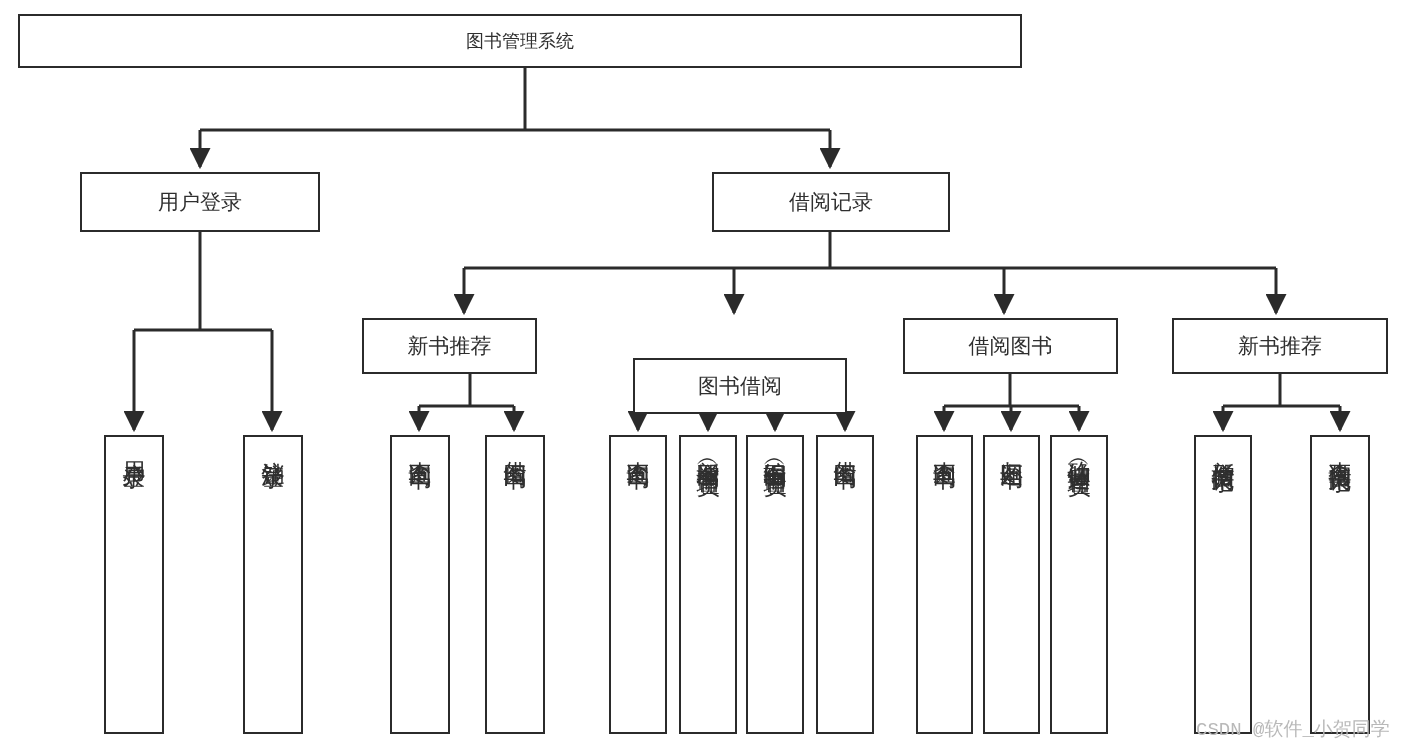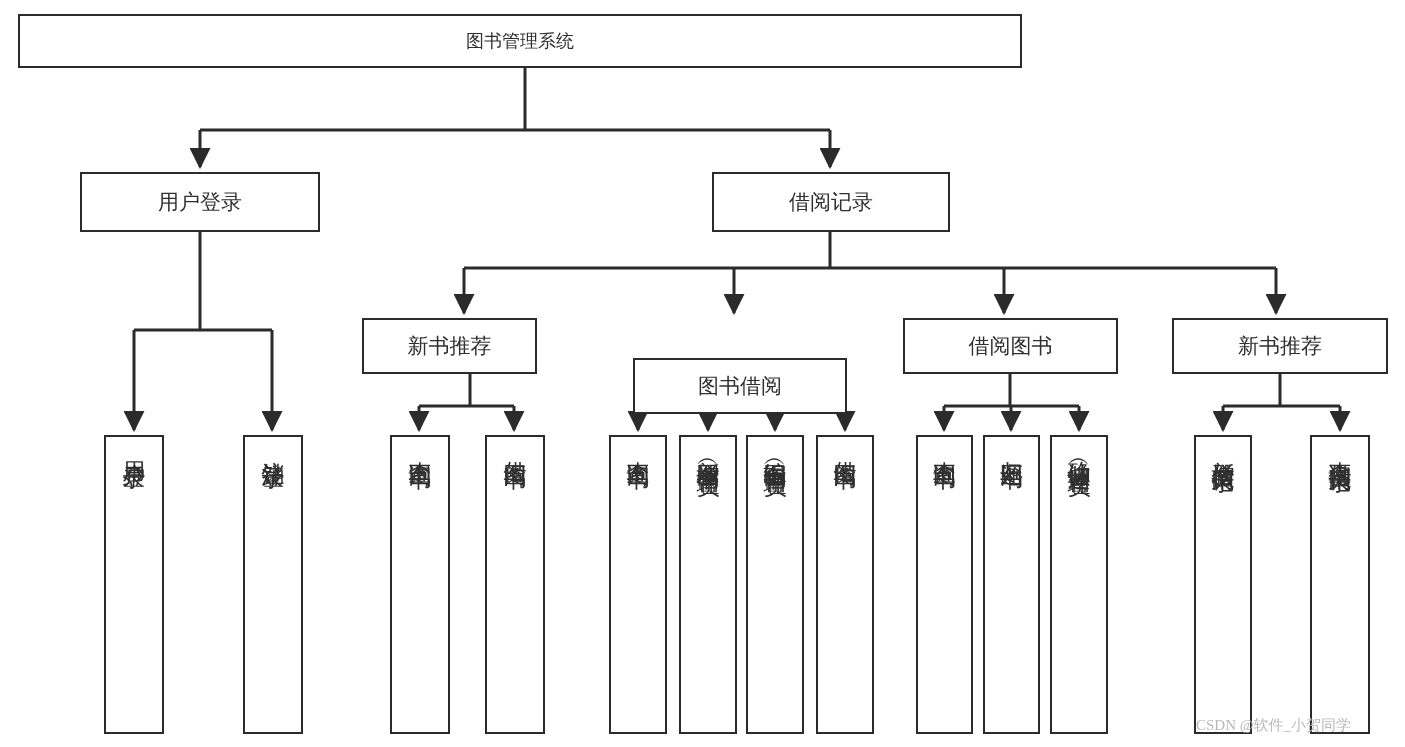--- a/index.html
+++ b/index.html
@@ -54,24 +54,24 @@
     writing-mode: vertical-rl;
     text-orientation: upright;
     font-size: 23px;
     letter-spacing: 2px;
     line-height: 1;
     white-space: nowrap;
   }
   .watermark {
     position: absolute;
     color: #b9b9b9;
-    font-size: 15px;
+    font-size: 19px;
     white-space: nowrap;
     z-index: 3;
-    font-family: Liberation Serif, serif;
+    font-family: Liberation Mono, monospace;
   }
 </style>
 </head>
 <body>
 
 <div id="stage">
 
   <svg id="edges" viewBox="0 0 1405 747" xmlns="http://www.w3.org/2000/svg">
     <defs>
       <marker id="arrow" viewBox="0 0 10 10" refX="9" refY="5" markerWidth="7" markerHeight="7" orient="auto-start-reverse">

